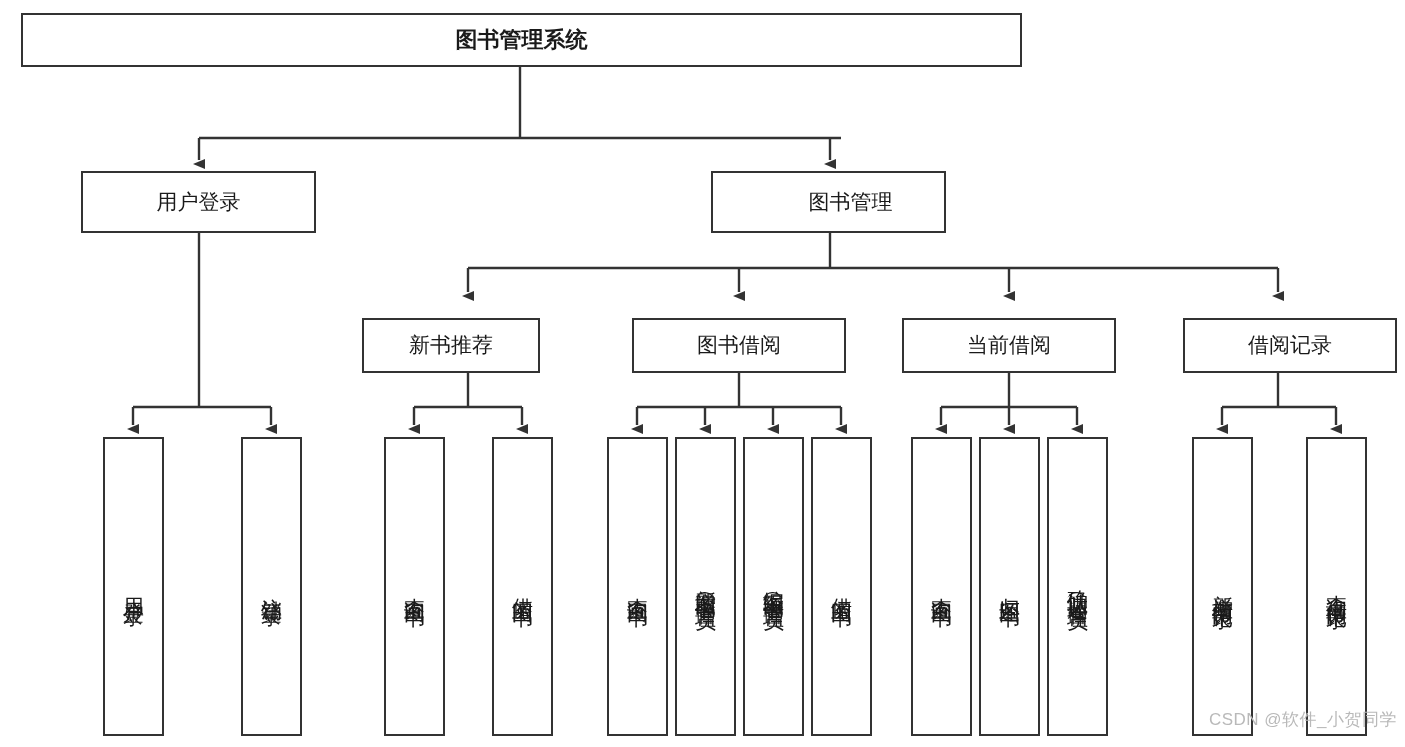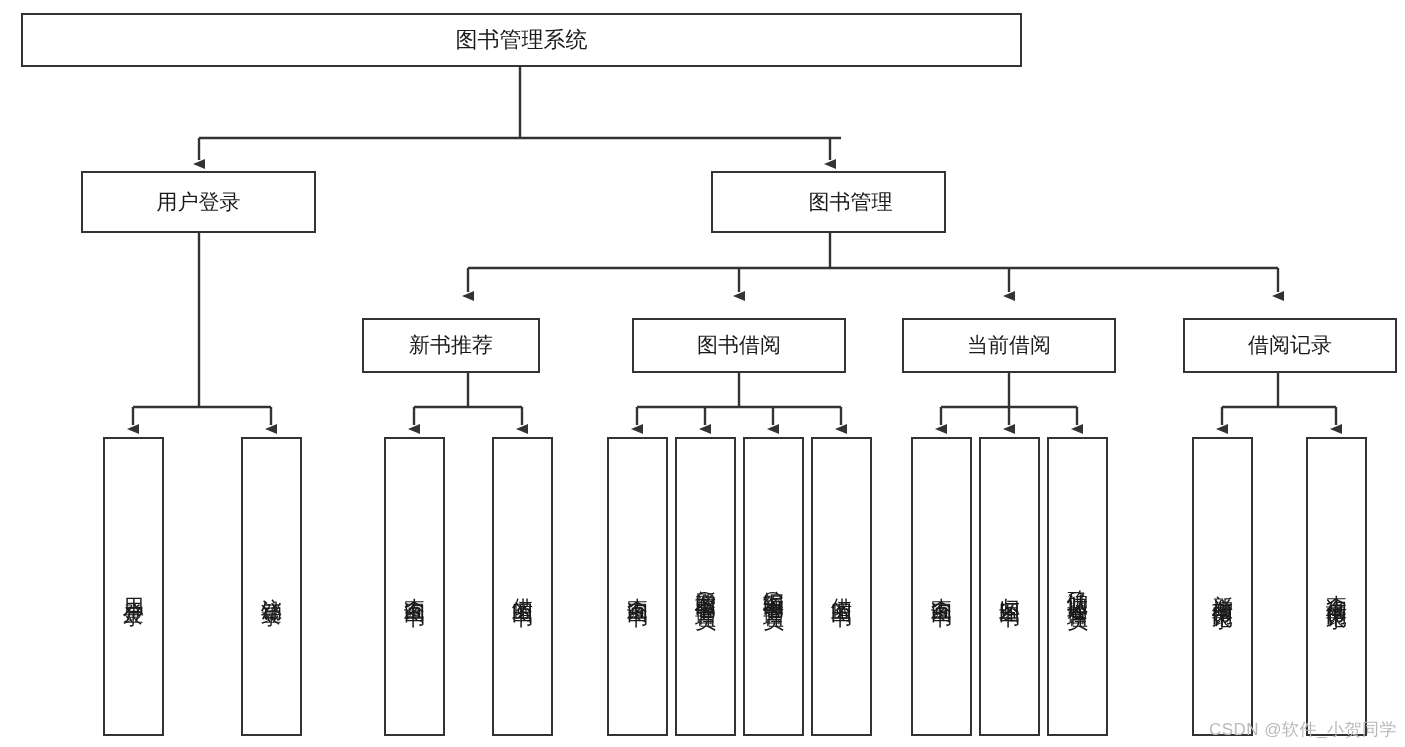--- a/index.html
+++ b/index.html
@@ -54,21 +54,21 @@
     writing-mode: vertical-rl;
     text-orientation: upright;
     font-size: 21px;
     letter-spacing: 3px;
     line-height: 1.05;
     white-space: nowrap;
   }
   .watermark {
     position: absolute;
     right: 8px;
-    bottom: 6px;
+    bottom: 16px;
     font-size: 17px;
     color: #b9b9b9;
     letter-spacing: 0.5px;
     user-select: none;
   }
 </style>
 </head>
 <body>
 
 <div id="canvas">
@@ -116,21 +116,21 @@
       <path d="M1009,407 L1009,425" marker-end="url(#arr)"></path>
       <path d="M1077,407 L1077,425" marker-end="url(#arr)"></path>
 
       <path d="M1278,373 L1278,407"></path>
       <path d="M1222,407 L1336,407"></path>
       <path d="M1222,407 L1222,425" marker-end="url(#arr)"></path>
       <path d="M1336,407 L1336,425" marker-end="url(#arr)"></path>
     </g>
   </svg>
 
-  <div class="node root horiz" style="left:21px; top:13px; width:1001px; height:54px;">
+  <div class="node root horiz" style="left:21px; top:13px; width:1001px; height:54px;font-weight:bold;">
     <span class="label">图书管理系统</span>
   </div>
 
   <div class="node horiz" style="left:81px; top:171px; width:235px; height:62px;">
     <span class="label">用户登录</span>
   </div>
   <div class="node horiz" style="left:711px; top:171px; width:235px; height:62px;padding-left:44px;">
     <span class="label">图书管理</span>
   </div>
 

